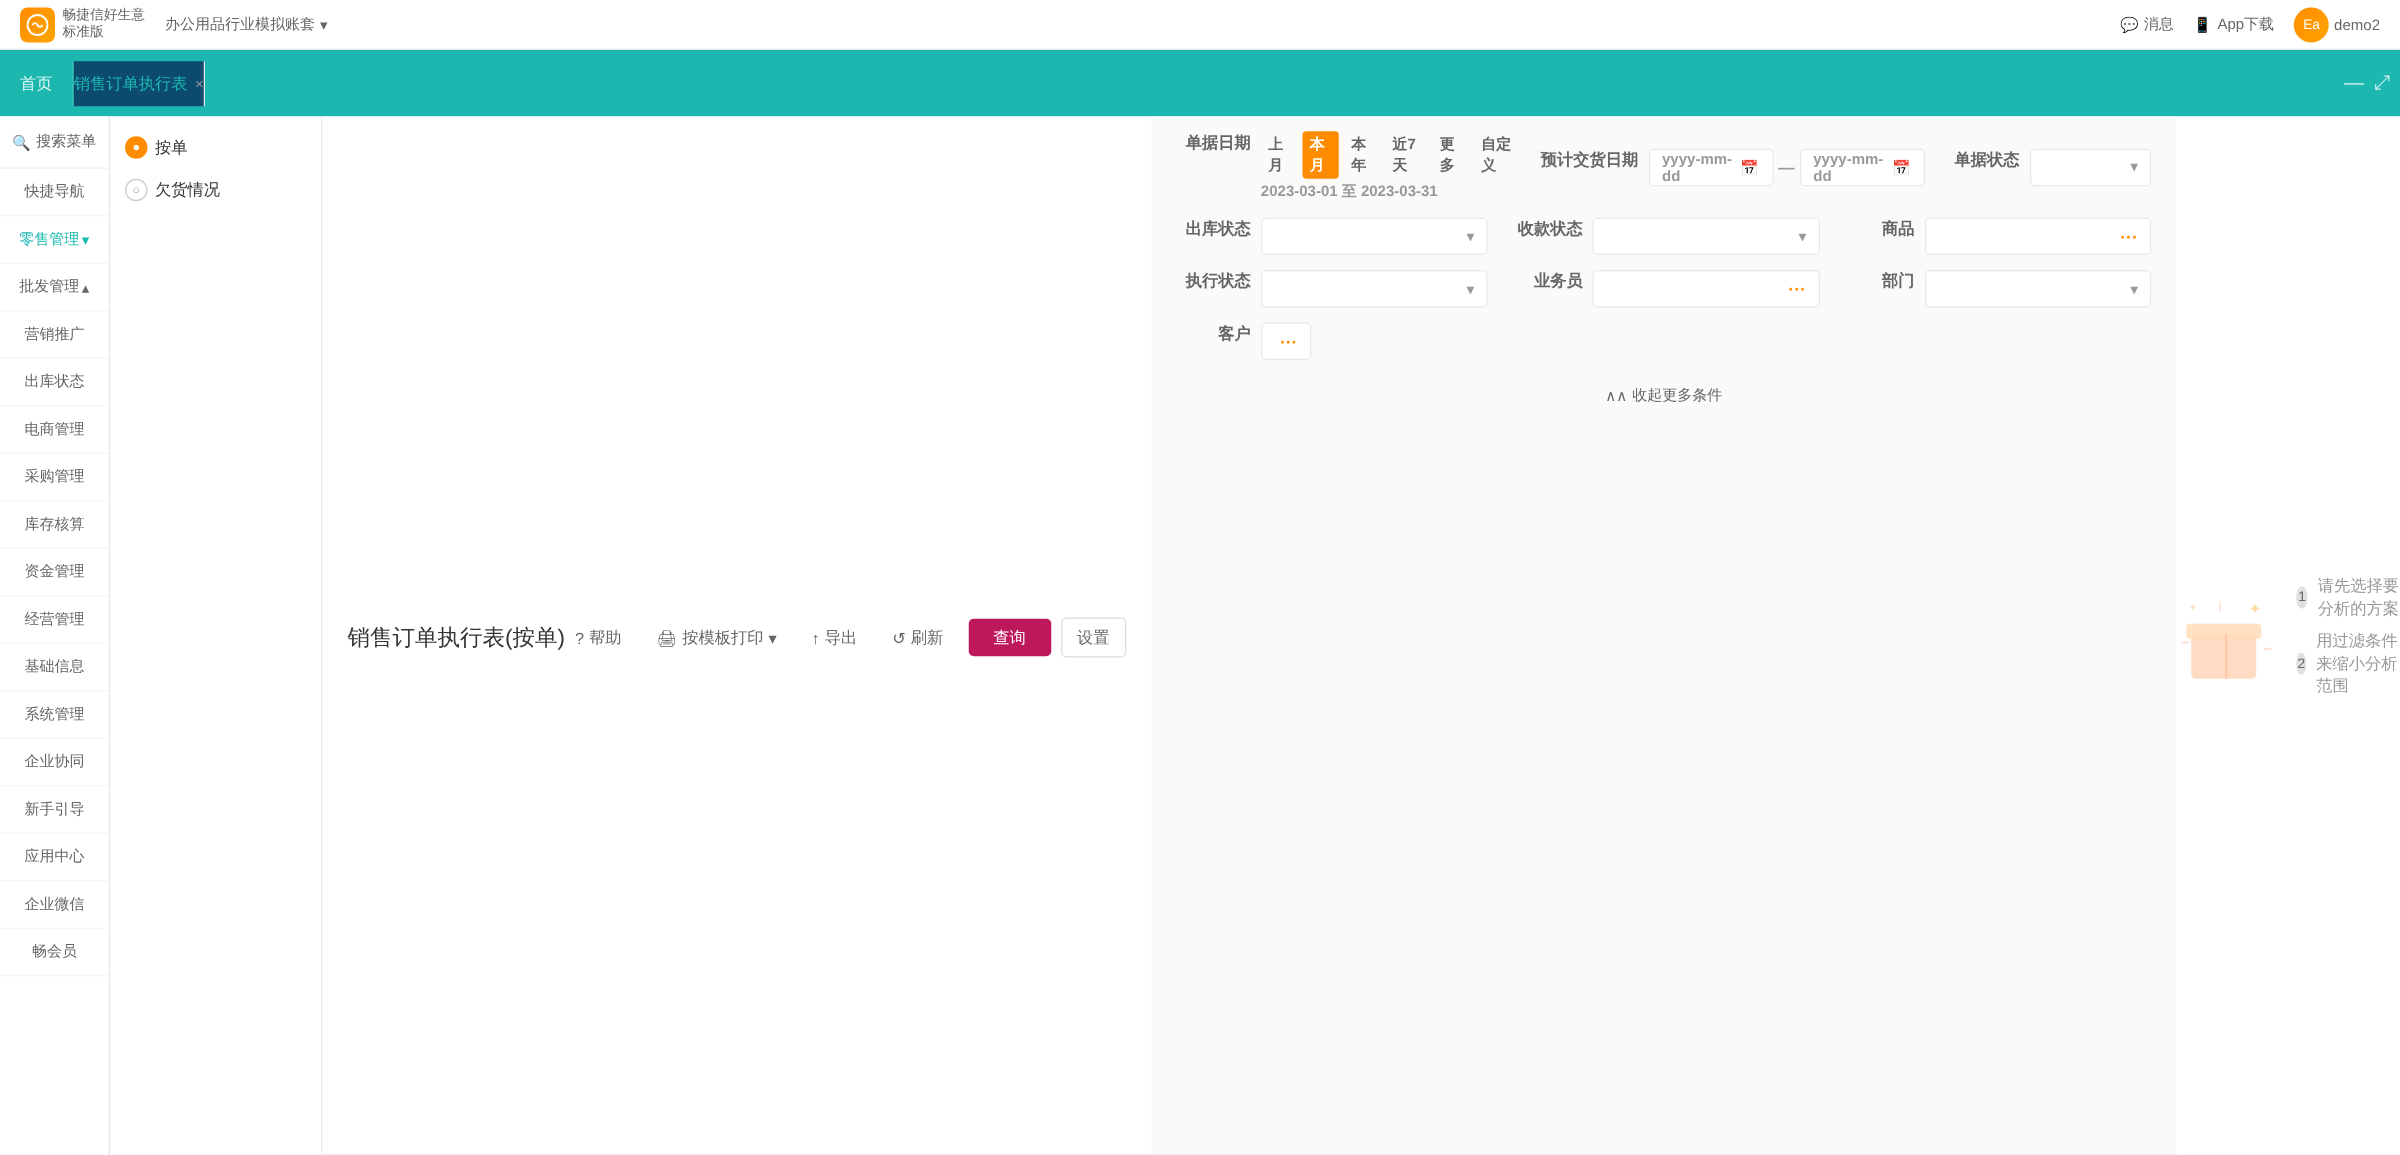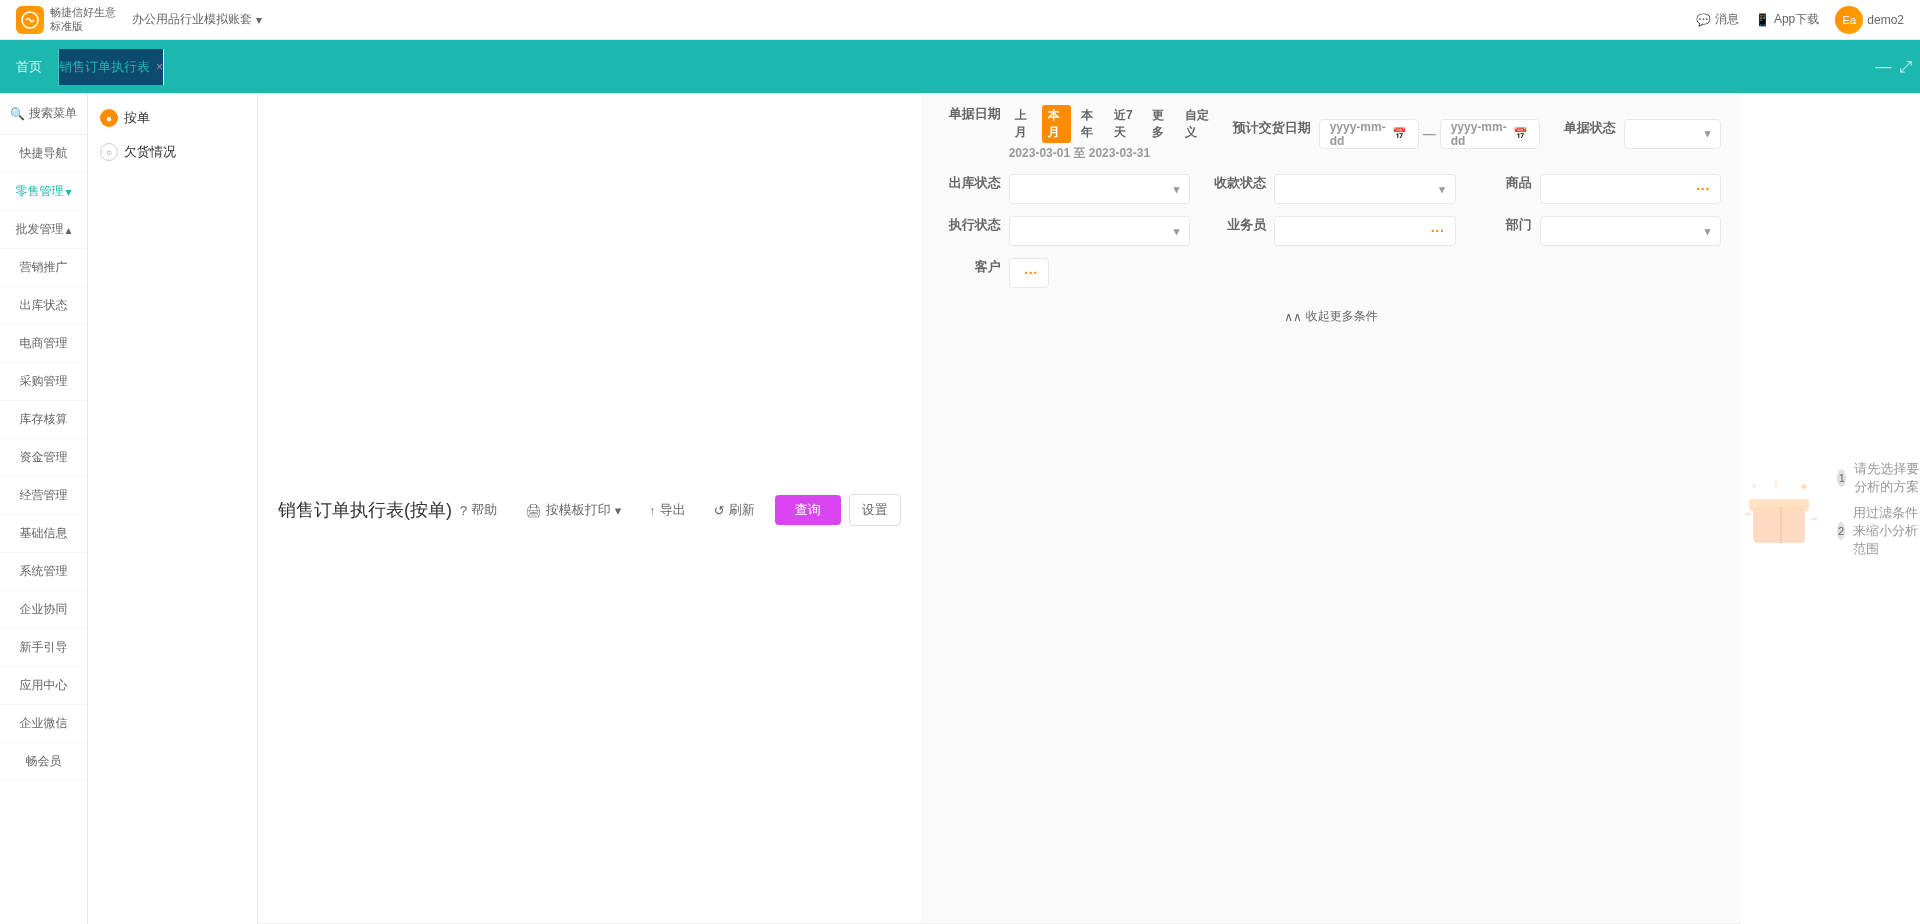--- a/index.html
+++ b/index.html
@@ -420,21 +420,21 @@
       justify-content: center;
     }
 
     
     .action-buttons {
       display: flex;
       gap: 8px;
       align-items: center;
     }
     .btn-query {
-      background: #d946ef;
+      background: #be185d;
       color: white;
       border: none;
       border-radius: 4px;
       padding: 6px 20px;
       font-size: 13px;
       cursor: pointer;
       text-align: center;
     }
     .btn-setup {
       background: white;

